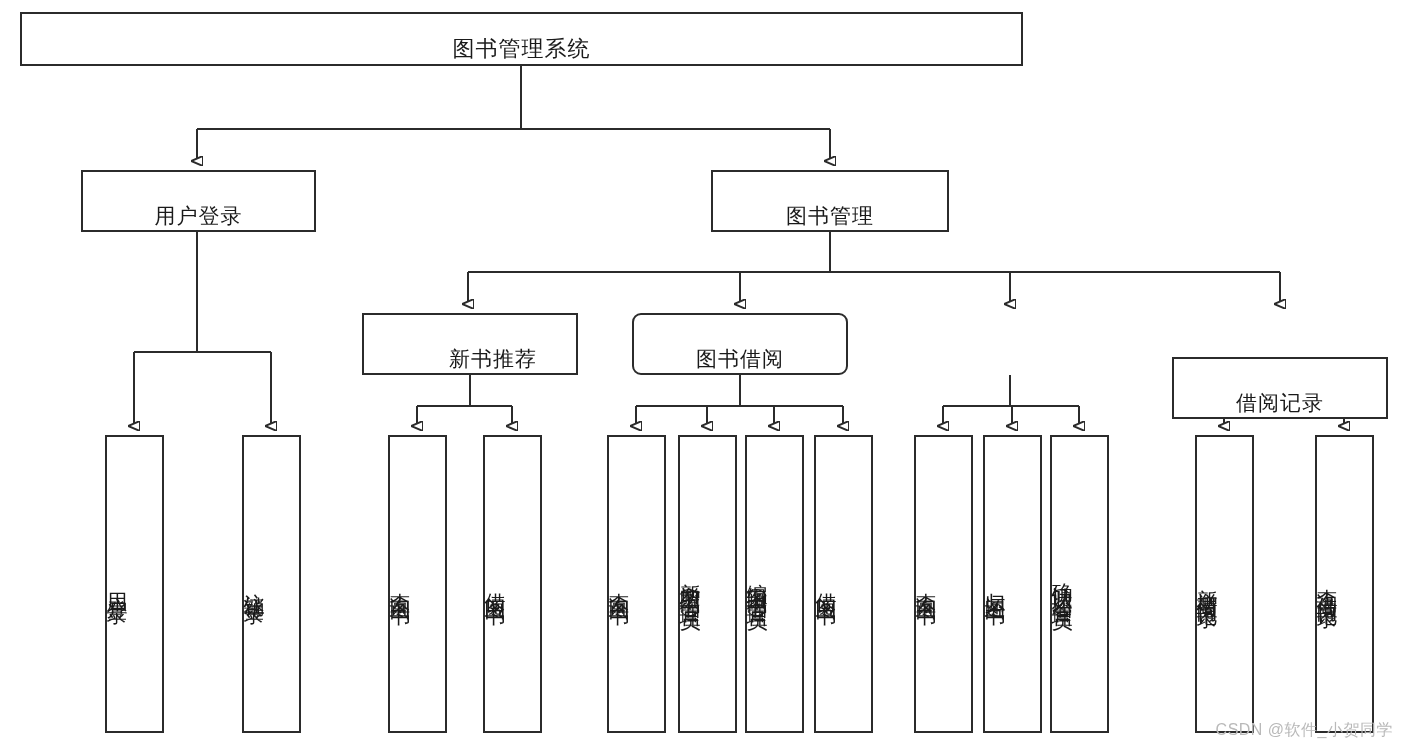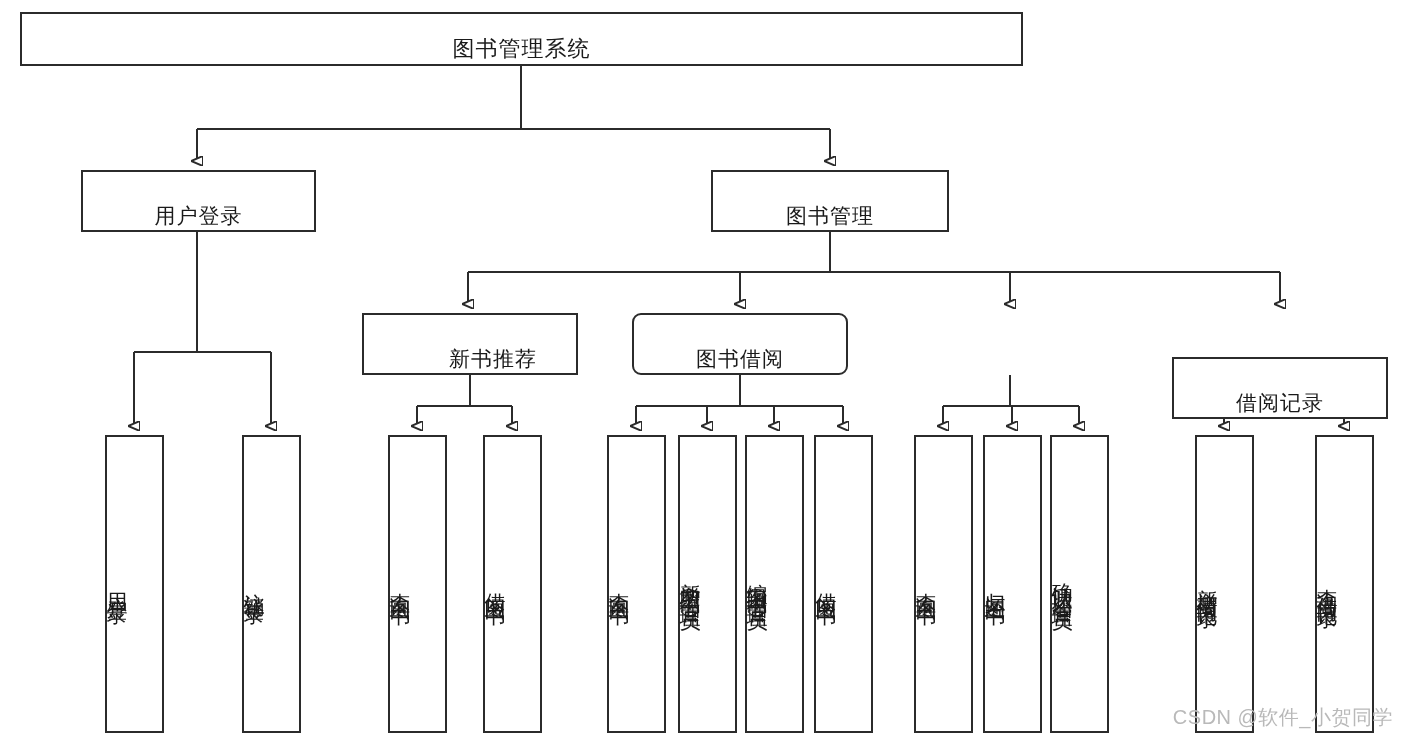--- a/index.html
+++ b/index.html
@@ -53,22 +53,22 @@
     pointer-events: none;
   }
   svg.connectors path, svg.connectors line {
     stroke: #2b2b2b;
     stroke-width: 2;
     fill: none;
   }
   .watermark {
     position: absolute;
     right: 12px;
-    bottom: 16px;
-    font-size: 20px;
+    bottom: 6px;
+    font-size: 16px;
     color: #b9b9b9;
     white-space: nowrap;
     letter-spacing: 0.5px;
   }
 </style>
 </head>
 <body>
 
 <div id="canvas">
 

